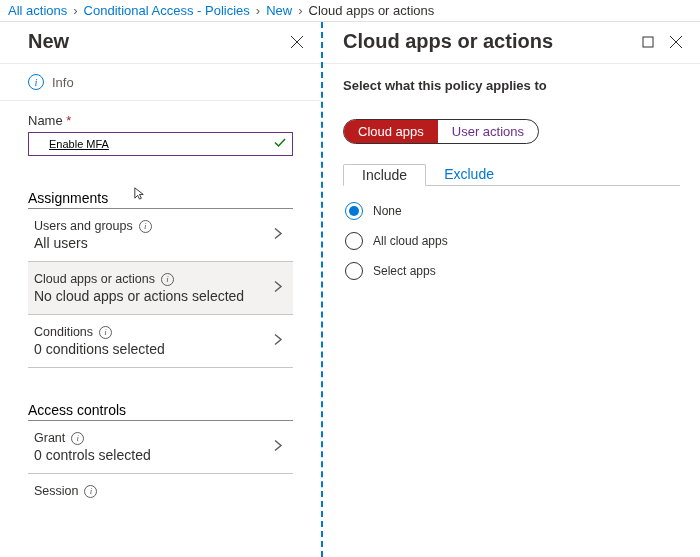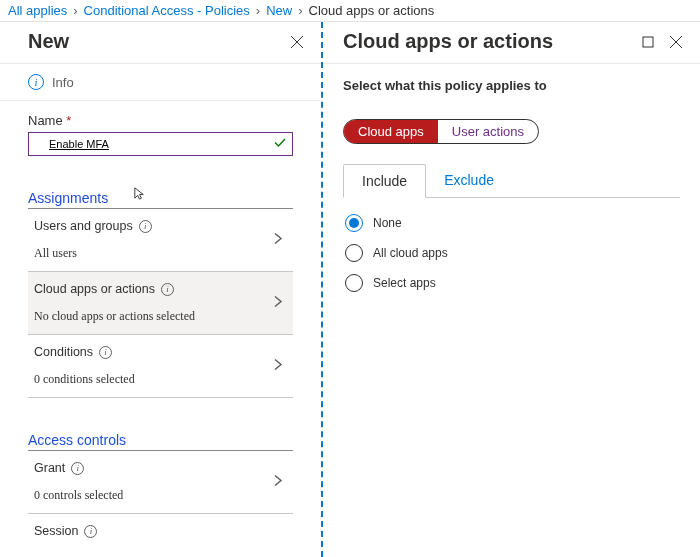--- a/index.html
+++ b/index.html
@@ -26,56 +26,56 @@
   .info-icon-circle { width:16px;height:16px;border:1px solid #0078d4;border-radius:50%;display:flex;align-items:center;justify-content:center;font-size:11px;font-style:italic;font-family:Georgia,serif;color:#0078d4; }
 
   .form-area { padding: 12px 28px 0; overflow-y:auto; flex:1;}
   .name-label { font-size:13px; margin-bottom:4px; }
   .req { color:#a4262c; }
   .name-input-wrap { position:relative; margin-bottom: 26px;}
   .name-input { width:100%; border:1px solid #6b2e87; padding:5px 26px 5px 20px; font-size:11px; font-family:inherit; outline:none;text-decoration:underline; }
   .name-check { position:absolute; right:6px; top:50%; transform:translateY(-50%); color:#107c10; }
   .name-check svg{width:14px;height:14px;}
 
-  .section-label { font-size:14px; font-weight:400; color:#1d4ed8; margin: 8px 0 2px; }
+  .section-label { font-size:14px; font-weight:400; color:#000000; margin: 8px 0 2px; }
   .group-under { border-top:1px solid #8a8886; }
   .acc-item { padding: 10px 0 10px 6px; border-bottom:1px solid #c8c6c4; cursor:pointer; position:relative; }
   .acc-item.selected { background:#f3f2f1; }
   .acc-top { display:flex; align-items:center; gap:6px; font-size:12.5px; color:#323130; }
-  .acc-value { font-size:12px; margin-top:13px; color:#323130;font-family:Liberation Serif, serif; }
+  .acc-value { font-size:14px; margin-top:2px; color:#323130; }
   .info-dot { width:13px;height:13px;border:1px solid #605e5c;border-radius:50%;display:inline-flex;align-items:center;justify-content:center;font-size:9px;font-style:italic;font-family:Georgia,serif;color:#605e5c; }
   .chev { position:absolute; right:8px; top:50%; transform:translateY(-50%); }
   .chev svg{width:14px;height:14px;stroke:#605e5c;}
   .access-gap { height: 26px; }
   .assign-row{ display:flex; align-items:center;}
   .cursor-icon{ margin-left:24px; }
   .cursor-icon svg{width:15px;height:15px;}
 
   
   .right-body { padding: 14px 20px; }
   .applies { font-size:13px; font-weight:600; margin-bottom:26px; }
   .pill-group { display:inline-flex; border:1px solid #323130; border-radius:14px; overflow:hidden; margin-bottom:20px;}
   .pill { padding:4px 14px; font-size:13px; cursor:pointer; }
   .pill.active { background:#b91c1c; color:#fff; }
   .pill.inactive { color:#6b2e87; }
   .tabs { border-bottom:1px solid #c8c6c4; display:flex; gap:0; margin-bottom:16px;}
-  .tab { padding:8px 18px; font-size:14px; cursor:pointer; position:relative; }
+  .tab { padding:2px 18px; font-size:14px; cursor:pointer; position:relative; }
   .tab.active { border:1px solid #c8c6c4; border-bottom:1px solid #fff; margin-bottom:-1px; background:#fff; color:#323130; border-radius:2px 2px 0 0;}
   .tab.inactive { color:#0078d4; }
   .radio-list { display:flex; flex-direction:column; gap:12px; padding-left:2px;}
   .radio { display:flex; align-items:center; gap:10px; cursor:pointer; font-size:12px;}
   .rcircle { width:18px;height:18px;border:1px solid #323130;border-radius:50%;display:flex;align-items:center;justify-content:center;}
   .rcircle.sel{border-color:#0078d4;}
   .rdot{width:10px;height:10px;background:#0078d4;border-radius:50%;}
 </style>
 </head>
 <body>
 
 <div class="breadcrumb">
-  <a>All applies</a>
+  <a>All actions</a>
   <span class="sep">›</span>
   <a>Conditional Access - Policies</a>
   <span class="sep">›</span>
   <a>New</a>
   <span class="sep">›</span>
   <span class="current">Cloud apps or actions</span>
 </div>
 
 <div class="panels">
 

